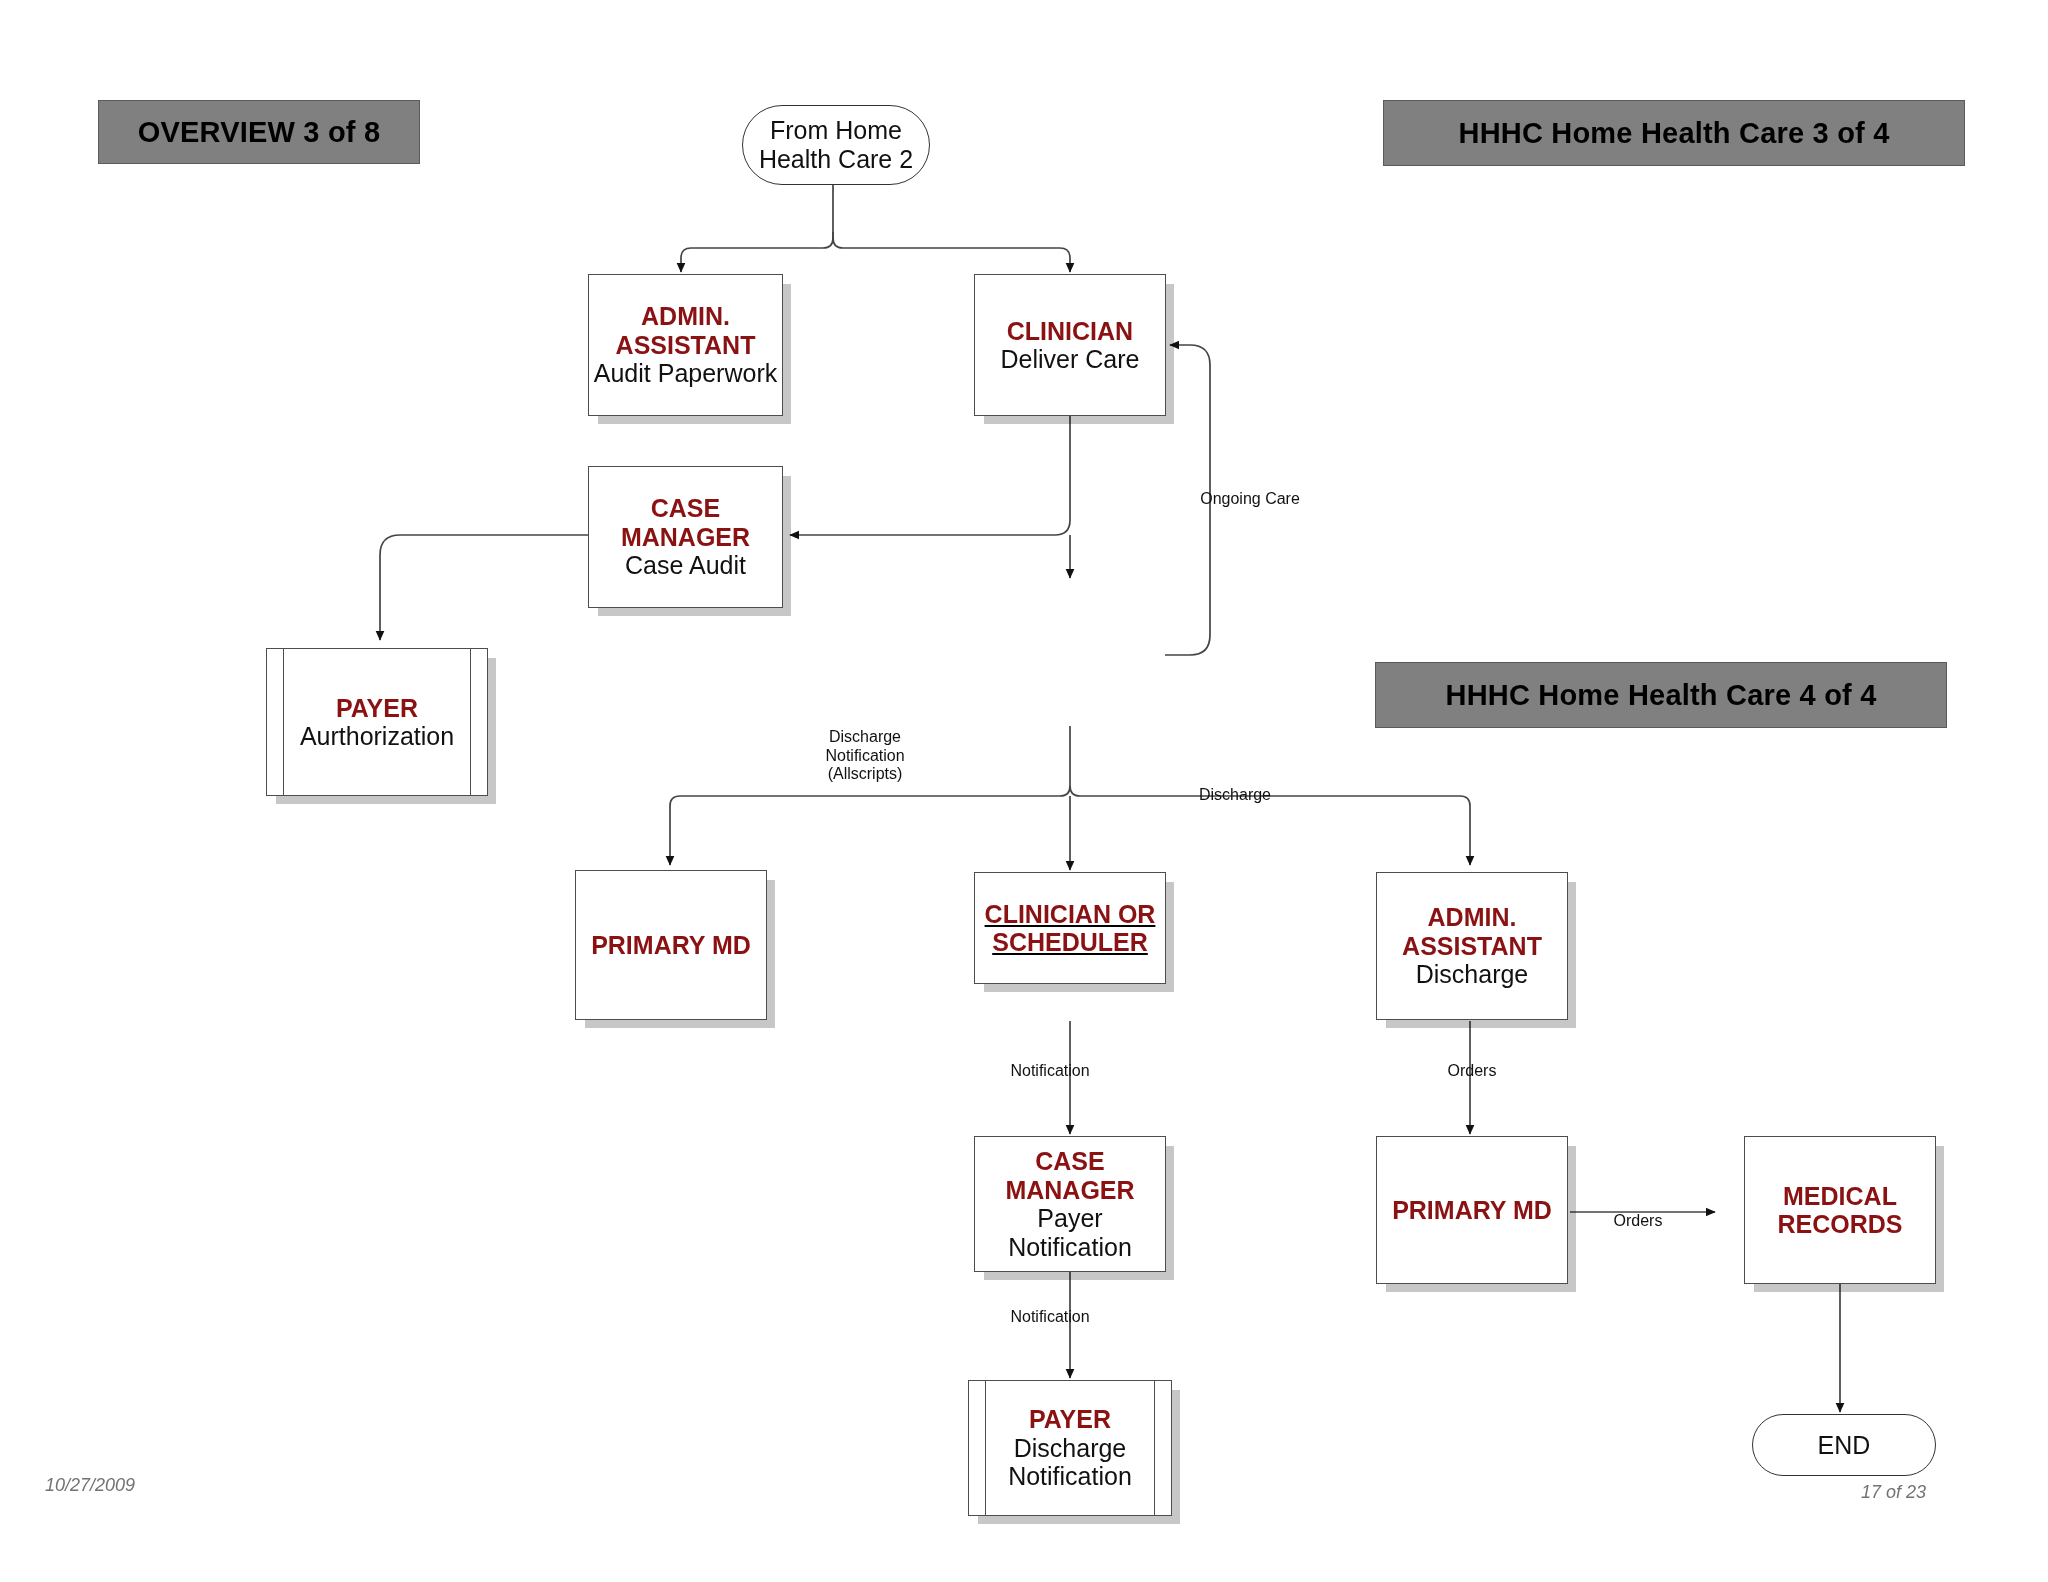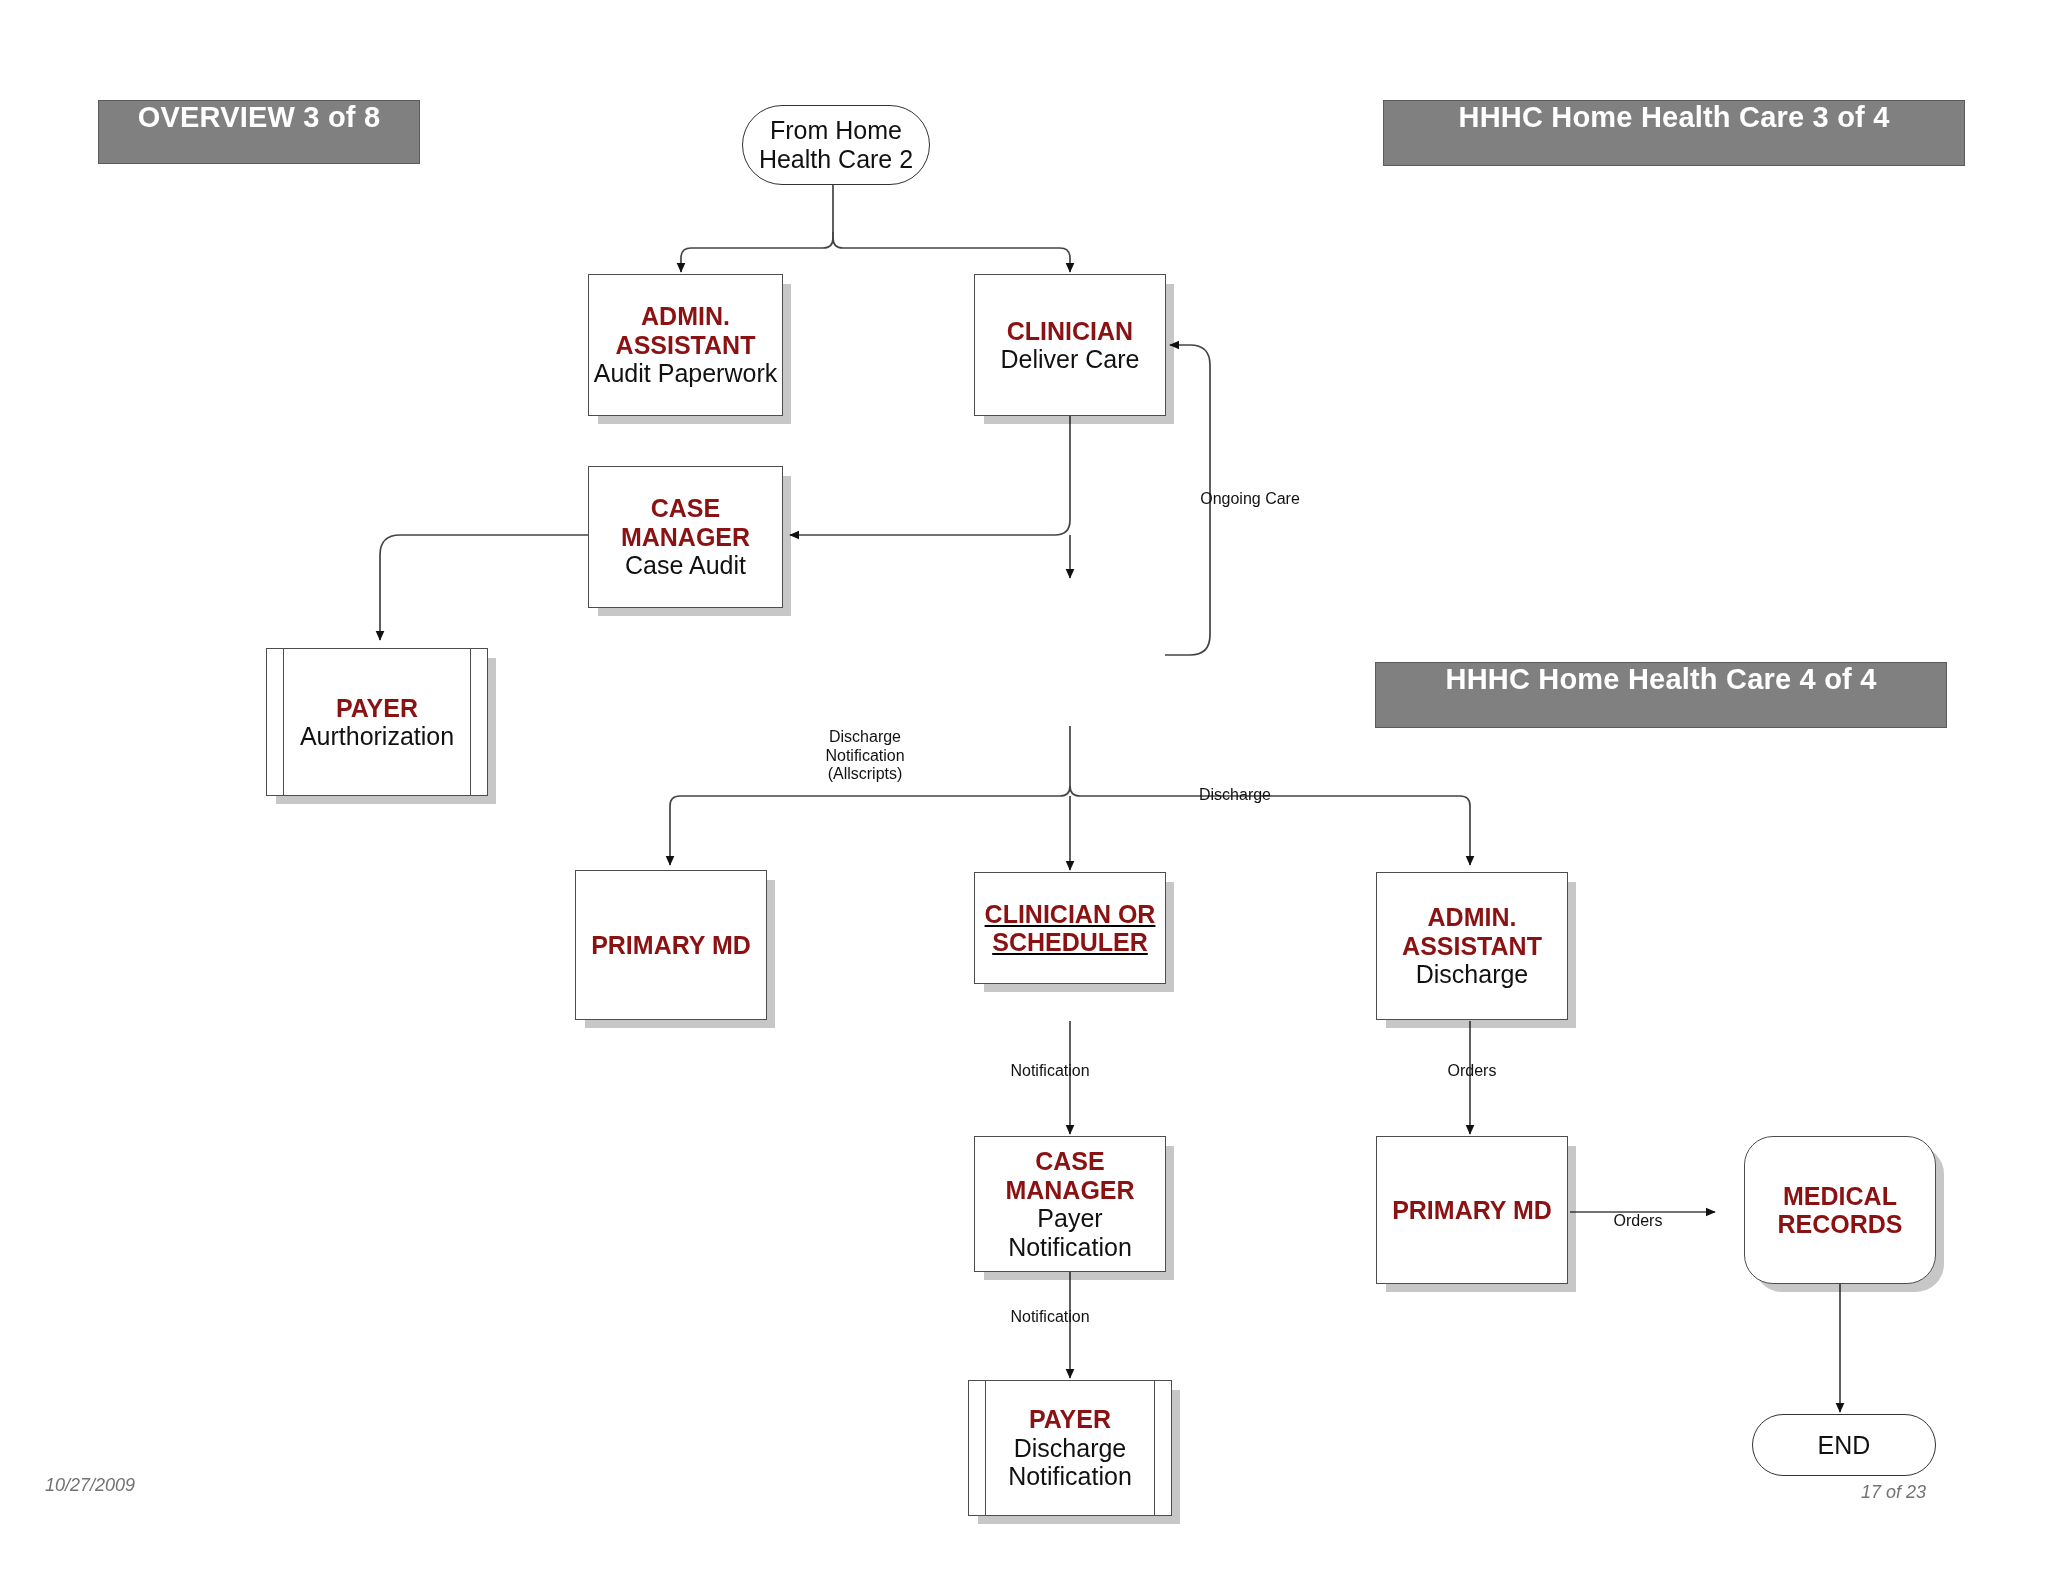--- a/index.html
+++ b/index.html
@@ -3,21 +3,21 @@
 <meta charset="utf-8">
 <style>
   html,body{margin:0;padding:0;background:#ffffff;}
   body{width:2048px;height:1582px;position:relative;overflow:hidden;
        font-family:"Liberation Sans","DejaVu Sans",sans-serif;}
   #stage{position:absolute;left:0;top:0;width:2048px;height:1582px;background:#fff;}
   svg#wires{position:absolute;left:0;top:0;width:2048px;height:1582px;}
 
   
   .banner{position:absolute;background:#808080;border:1px solid #5a5a5a;
-          color:#ffffff;font-weight:bold;display:flex;
+          color:#000000;font-weight:bold;display:flex;align-items:center;
           justify-content:center;letter-spacing:.2px;}
   .banner.b1{left:98px;top:100px;width:320px;height:62px;font-size:29px;}
   .banner.b2{left:1383px;top:100px;width:580px;height:64px;font-size:29px;}
   .banner.b3{left:1375px;top:662px;width:570px;height:64px;font-size:29px;}
 
   
   .node{position:absolute;box-sizing:border-box;background:#ffffff;
         border:1px solid #4d4d4d;display:flex;flex-direction:column;
         align-items:center;justify-content:center;text-align:center;
         box-shadow:9px 9px 0 -1px rgba(0,0,0,0.22);}
@@ -147,21 +147,21 @@
     <div class="ttl">CASE</div>
     <div class="ttl">MANAGER</div>
     <div class="sub">Payer</div>
     <div class="sub">Notification</div>
   </div>
 
   <div class="node" style="left:1376px;top:1136px;width:192px;height:148px;">
     <div class="ttl">PRIMARY MD</div>
   </div>
 
-  <div class="node" style="left:1744px;top:1136px;width:192px;height:148px;border-radius:29px;">
+  <div class="node" style="left:1744px;top:1136px;width:192px;height:148px;">
     <div class="ttl">MEDICAL</div>
     <div class="ttl">RECORDS</div>
   </div>
 
   <div class="node pre" style="left:968px;top:1380px;width:204px;height:136px;">
     <div class="ttl">PAYER</div>
     <div class="sub">Discharge</div>
     <div class="sub">Notification</div>
   </div>
 

